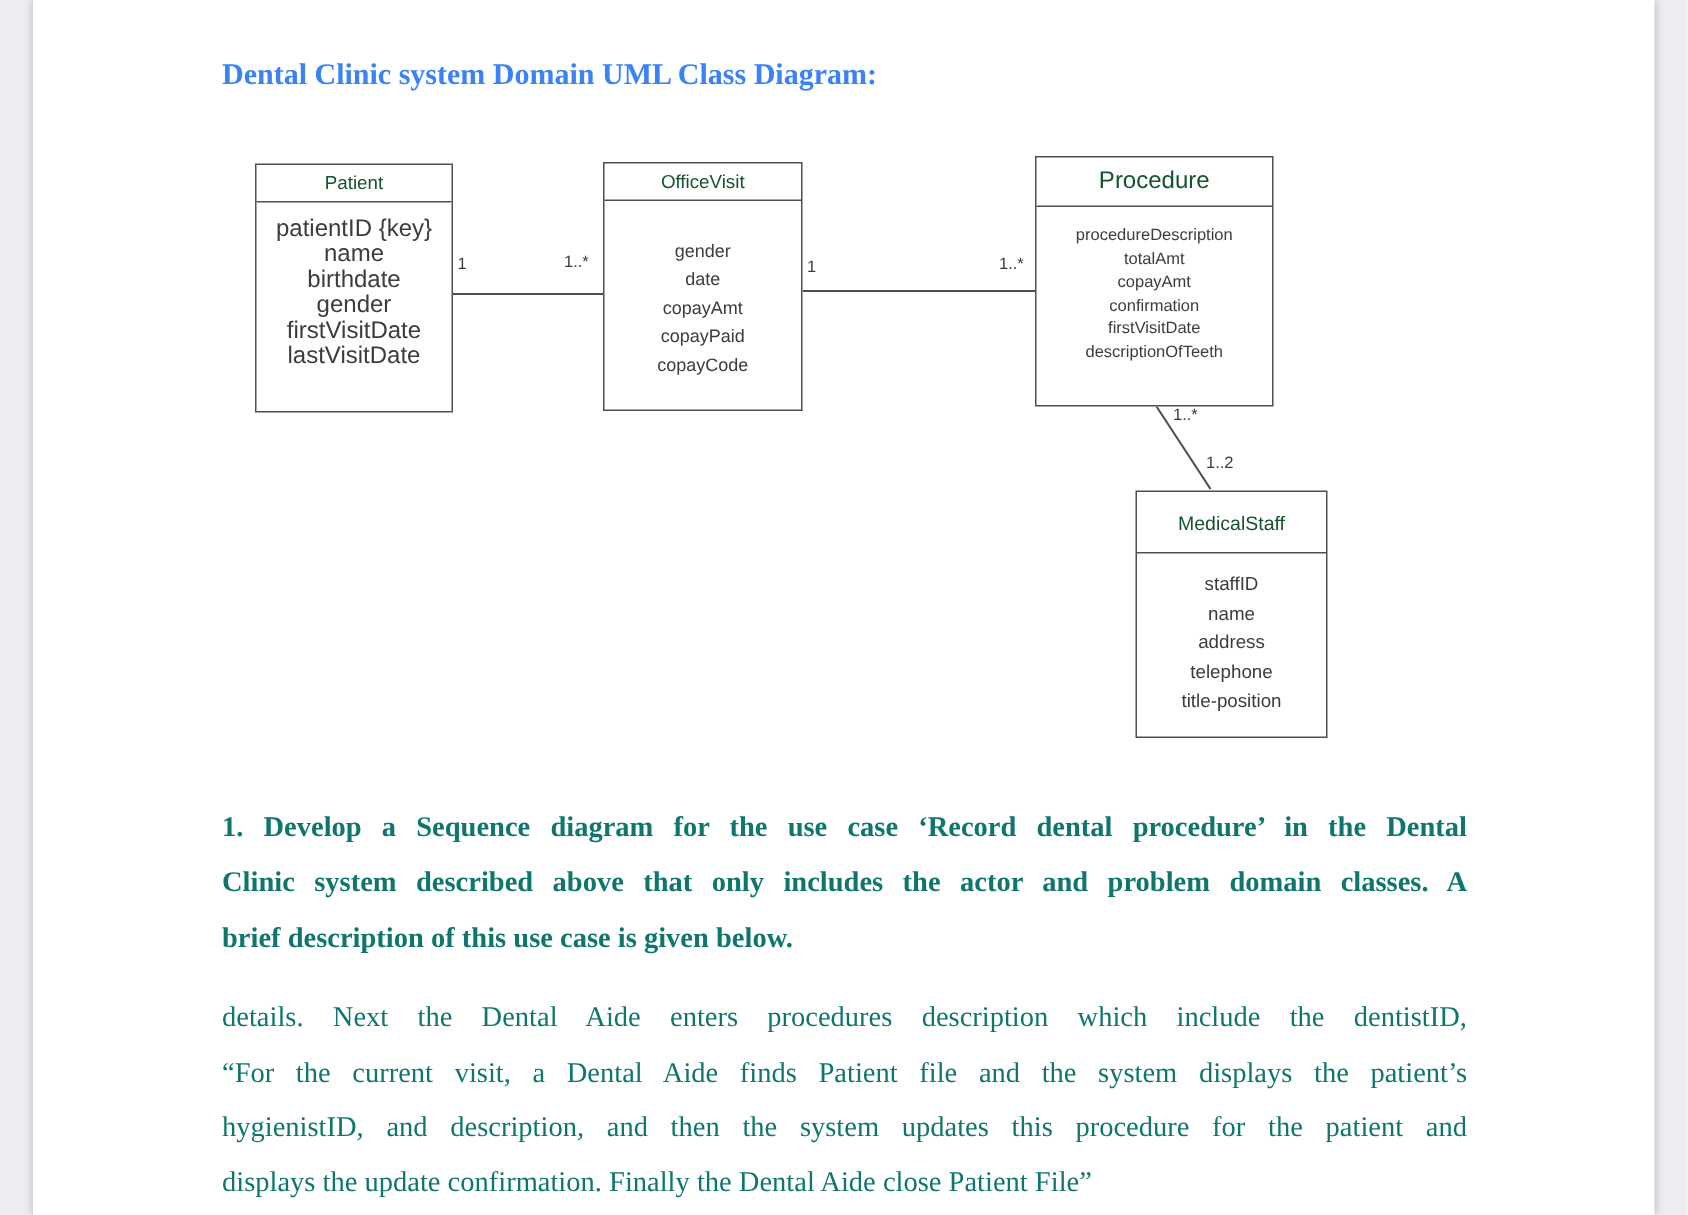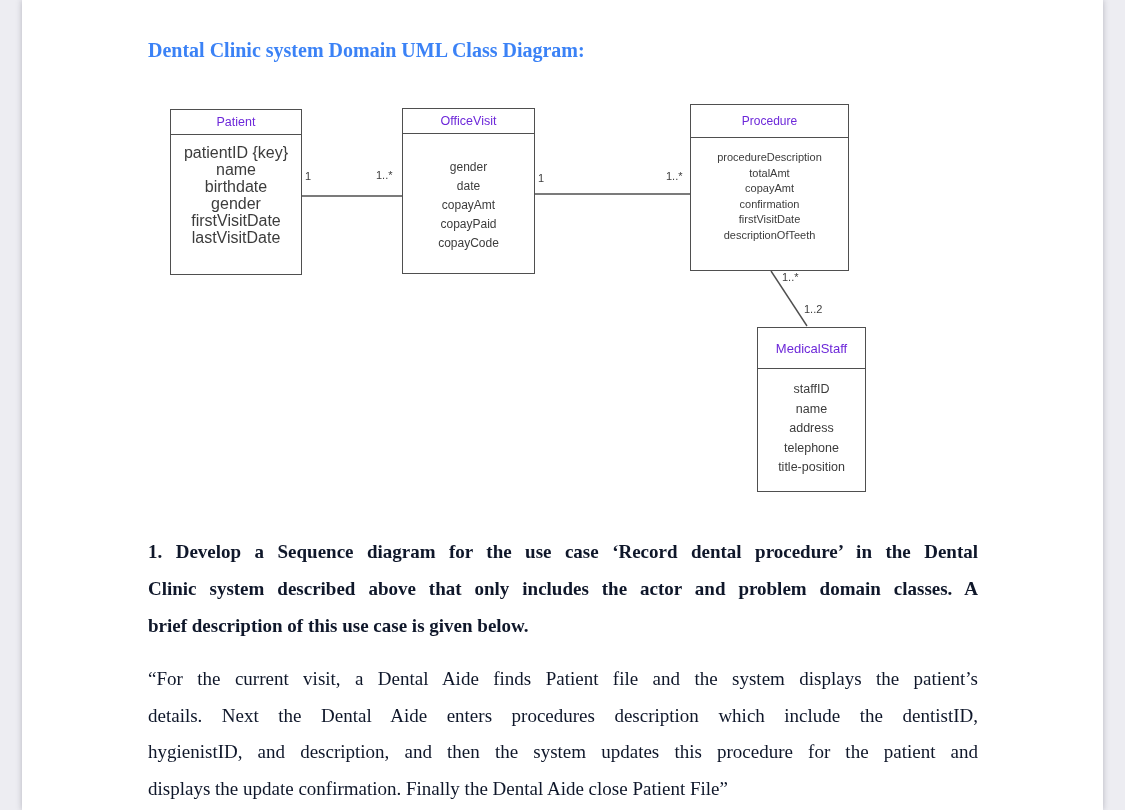--- a/index.html
+++ b/index.html
@@ -62,37 +62,37 @@
     background: #ffffff;
     color: #3c3c3c;
   }
   .class-title {
     box-sizing: border-box;
     border-bottom: 1.4px solid #4f4f4f;
     display: flex;
     align-items: center;
     justify-content: center;
     font-size: 12.5px;
-    color: #6d28d9;
+    color: #14532d;
   }
   .class-attrs {
     text-align: center;
   }
   .mult {
     position: absolute;
     font-size: 11px;
     color: #3c3c3c;
     white-space: nowrap;
   }
   .body-par {
     position: absolute;
     left: 126px;
     width: 830px;
     font-family: "Liberation Serif", serif;
-    color: #0f172a;
+    color: #0f766e;
   }
   .body-par.question { top: 533px; font-weight: bold; font-size: 19px; }
   .body-par.question .line { line-height: 37px; }
   .body-par.descr { top: 661px; font-size: 19px; }
   .body-par.descr .line { line-height: 36.5px; }
   .jline { text-align: justify; text-align-last: justify; }
   .lline { text-align: left; }
 </style>
 </head>
 <body>
@@ -129,32 +129,32 @@
       <div class="class-attrs" style="padding-top:24px; font-size:12px; line-height:19px;">
         <div class="attr">gender</div>
         <div class="attr">date</div>
         <div class="attr">copayAmt</div>
         <div class="attr">copayPaid</div>
         <div class="attr">copayCode</div>
       </div>
     </div>
 
     <div class="class-box" style="left:668px; top:104px; width:159px; height:167px;">
-      <div class="class-title" style="height:33px; font-size:12px;">Procedure</div>
+      <div class="class-title" style="height:33px; font-size:16px;">Procedure</div>
       <div class="class-attrs" style="padding-top:12px; font-size:11px; line-height:15.5px;">
         <div class="attr">procedureDescription</div>
         <div class="attr">totalAmt</div>
         <div class="attr">copayAmt</div>
         <div class="attr">confirmation</div>
         <div class="attr">firstVisitDate</div>
         <div class="attr">descriptionOfTeeth</div>
       </div>
     </div>
 
-    <div class="class-box" style="left:735px; top:327px; width:109px; height:165px;">
+    <div class="class-box" style="left:735px; top:327px; width:128px; height:165px;">
       <div class="class-title" style="height:41px; font-size:13px;">MedicalStaff</div>
       <div class="class-attrs" style="padding-top:11px; font-size:12.5px; line-height:19.5px;">
         <div class="attr">staffID</div>
         <div class="attr">name</div>
         <div class="attr">address</div>
         <div class="attr">telephone</div>
         <div class="attr">title-position</div>
       </div>
     </div>
 
@@ -166,19 +166,19 @@
     <span class="mult" style="left:782px; top:303px;">1..2</span>
   </div>
 
   <div class="body-par question">
     <div class="line jline">1. Develop a Sequence diagram for the use case ‘Record dental procedure’ in the Dental</div>
     <div class="line jline">Clinic system described above that only includes the actor and problem domain classes. A</div>
     <div class="line lline">brief description of this use case is given below.</div>
   </div>
 
   <div class="body-par descr">
+    <div class="line jline">details. Next the Dental Aide enters procedures description which include the dentistID,</div>
     <div class="line jline">“For the current visit, a Dental Aide finds Patient file and the system displays the patient’s</div>
-    <div class="line jline">details. Next the Dental Aide enters procedures description which include the dentistID,</div>
     <div class="line jline">hygienistID, and description, and then the system updates this procedure for the patient and</div>
     <div class="line lline">displays the update confirmation. Finally the Dental Aide close Patient File”</div>
   </div>
 
 </div>
 
 </body></html>

